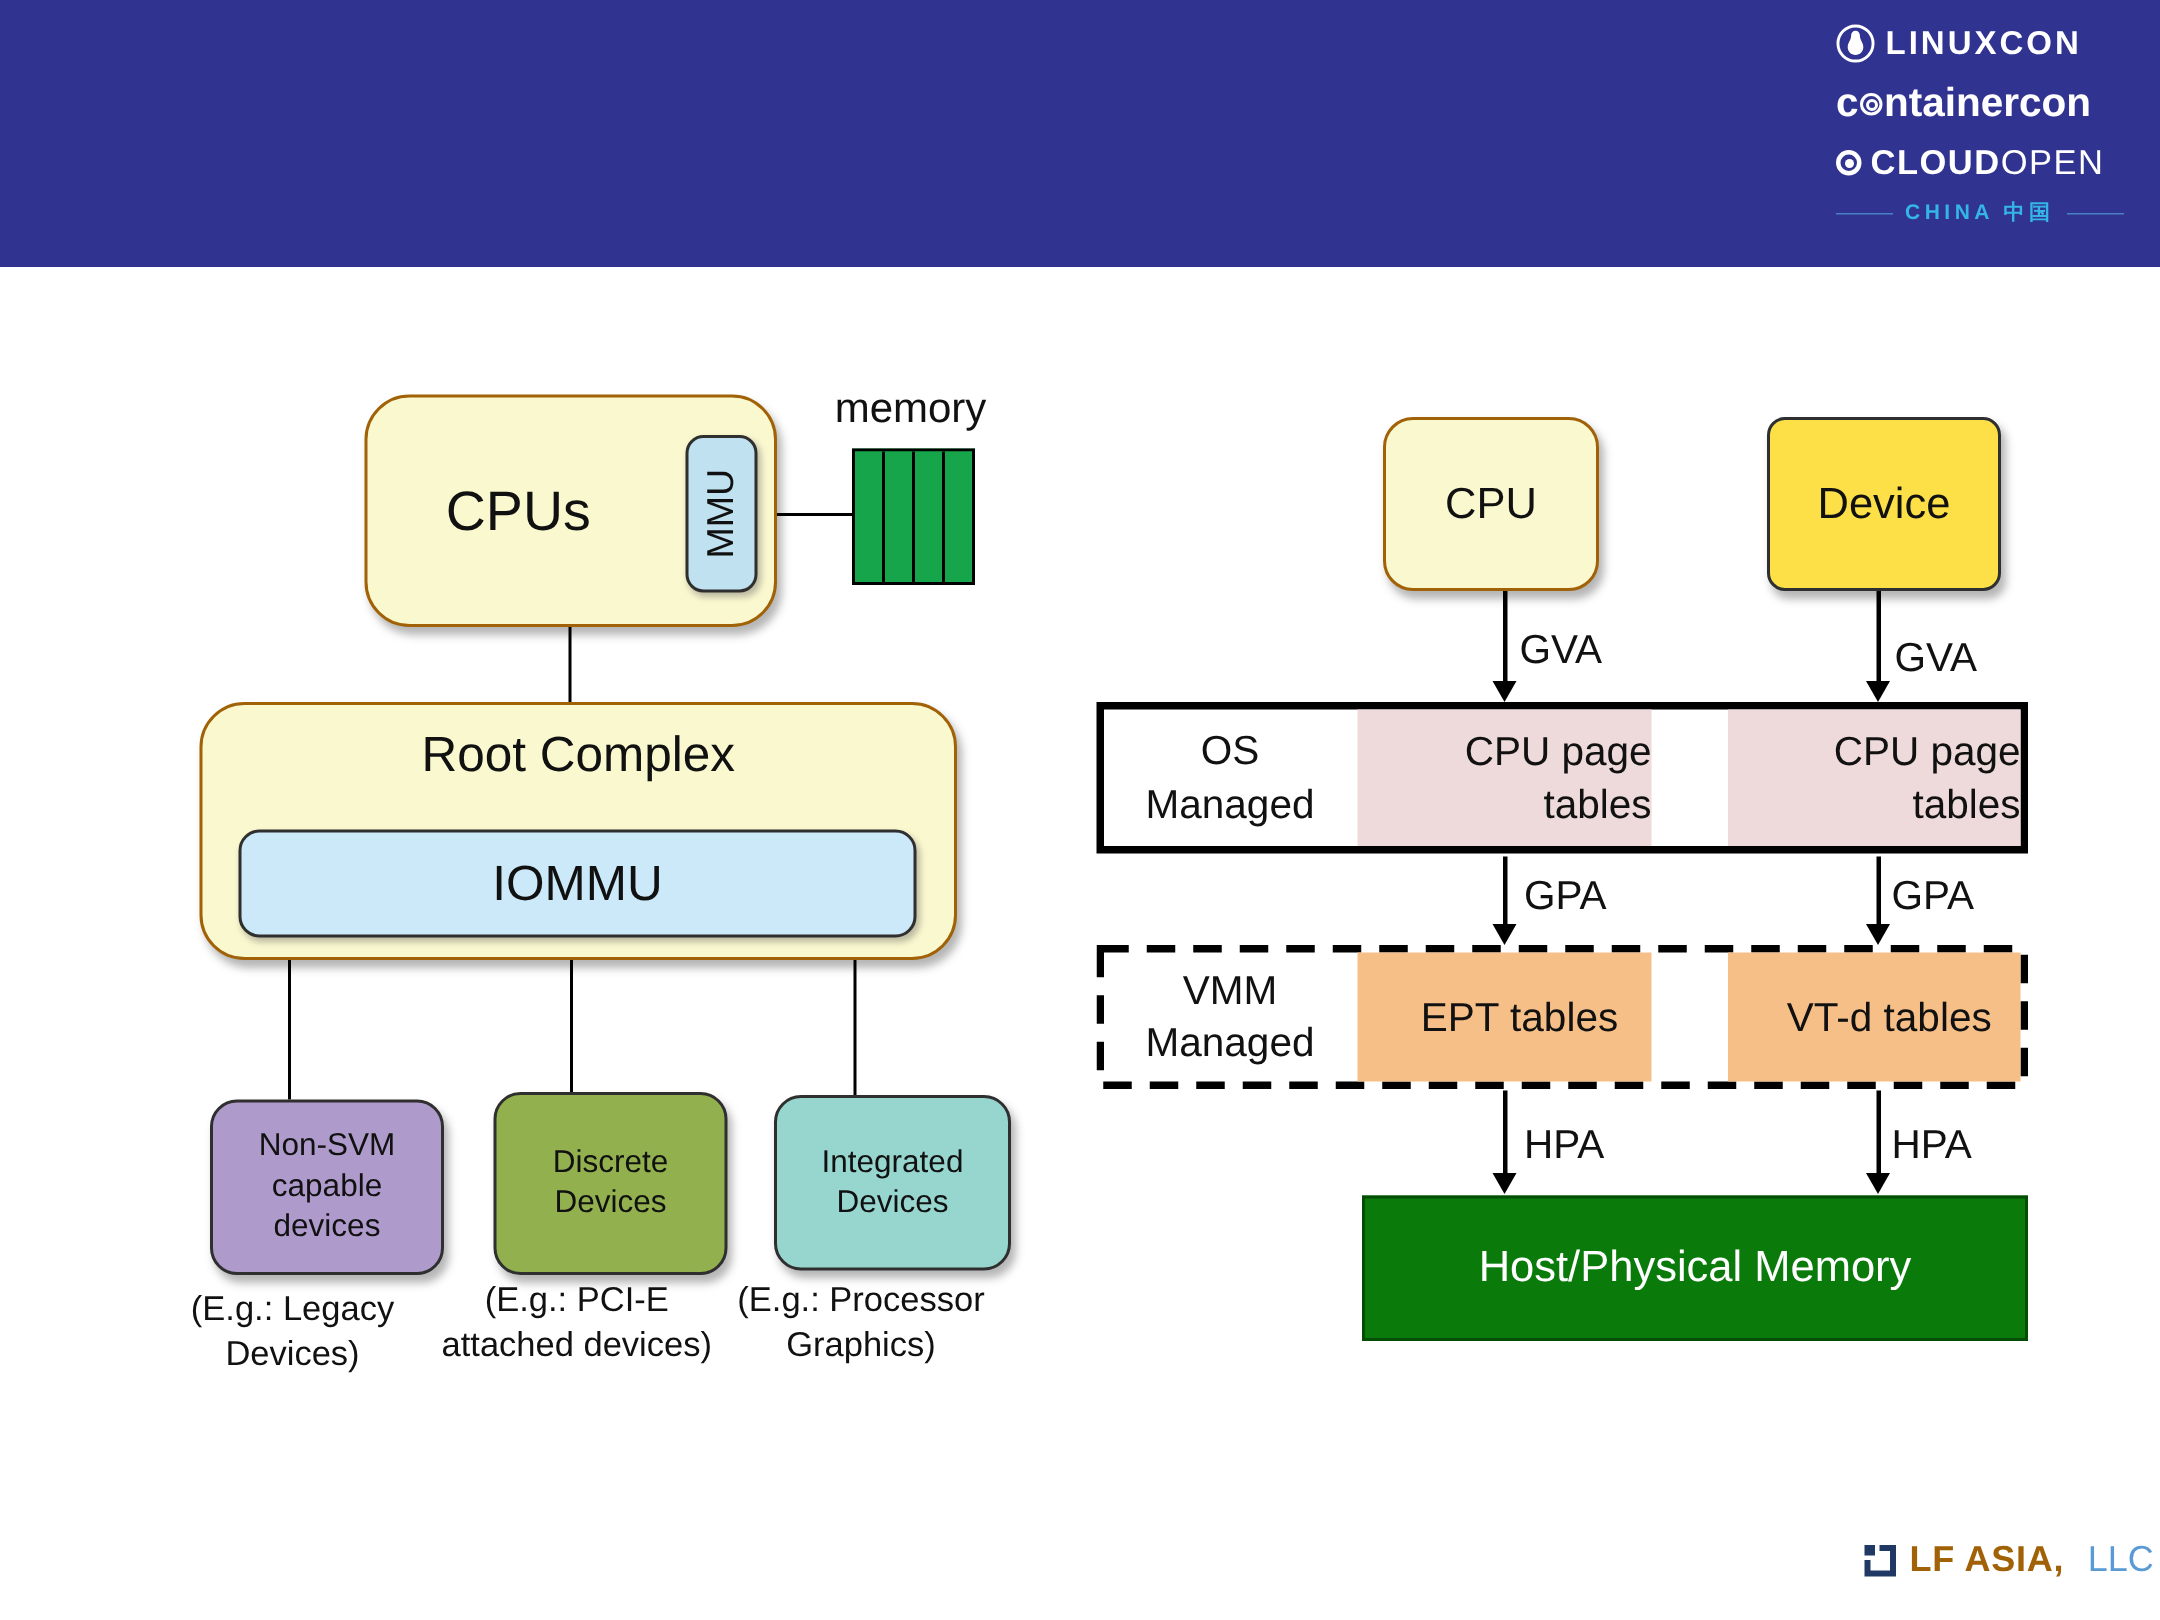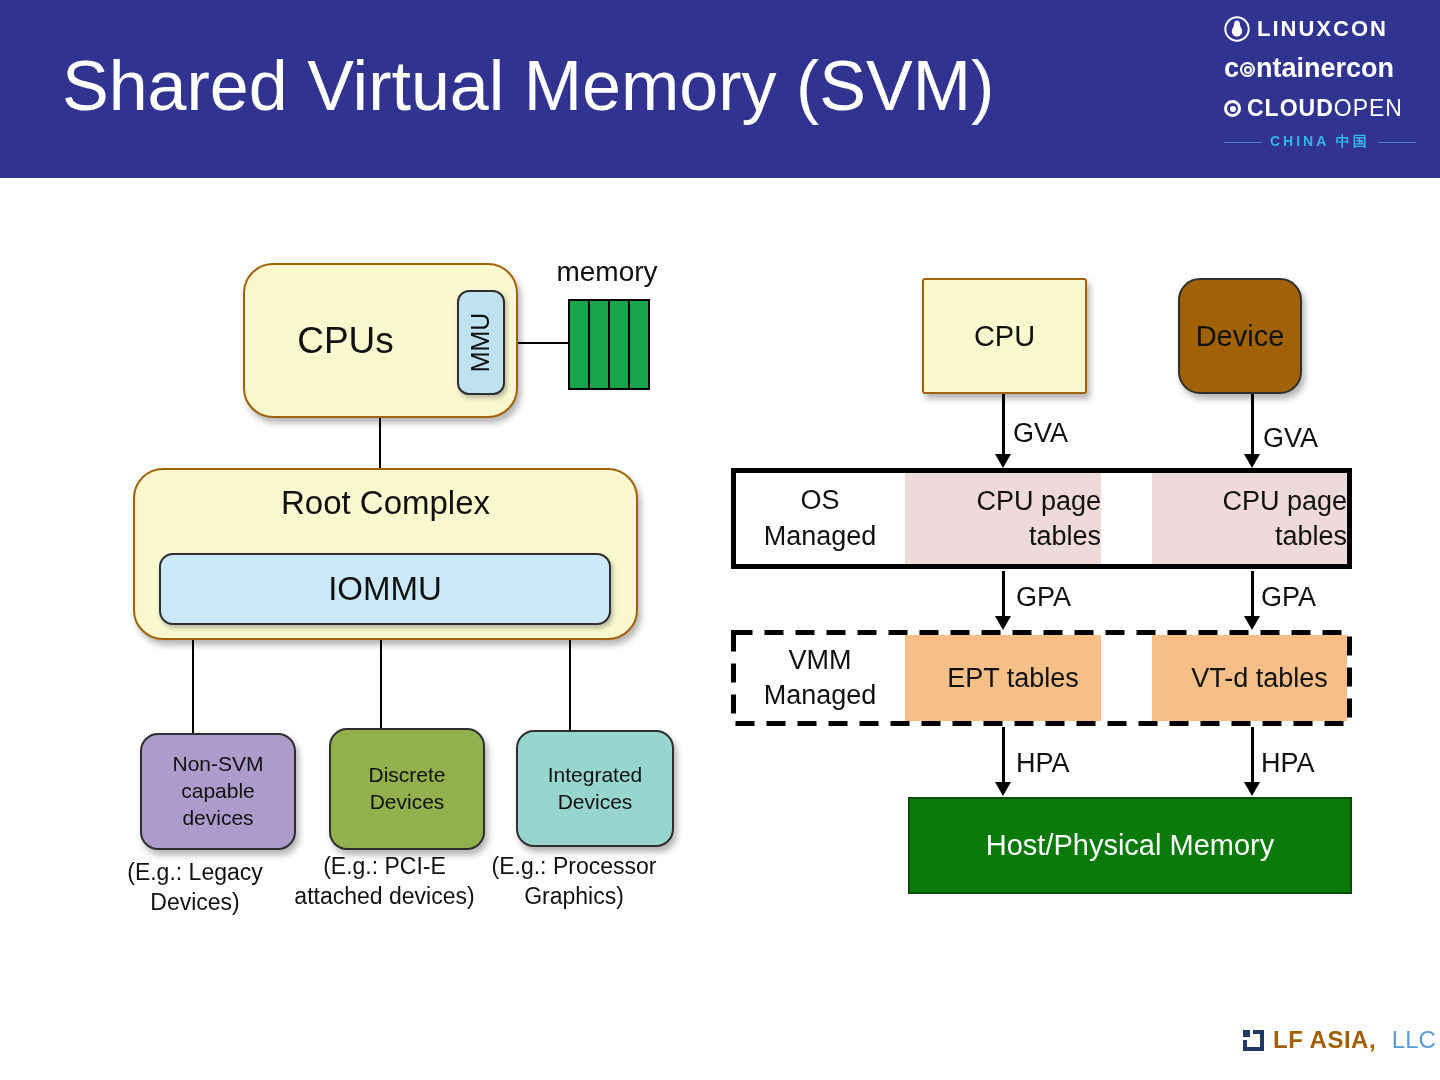--- a/index.html
+++ b/index.html
@@ -48,22 +48,22 @@
   .dev-box { border-radius:18px; border:2px solid #2f2f2f; font-size:21px; line-height:1.28; padding:4px;margin-left:24px; }
   .dev-purple { left:116px; top:733px; width:156px; height:117px; background:#ae9bcb; }
   .dev-green { left:305px; top:728px; width:156px; height:122px; background:#92b14e; }
   .dev-teal { left:492px; top:730px; width:158px; height:117px; background:#97d6ce; }
   .caption { position:absolute; text-align:center; font-size:23px; line-height:1.3; }
   .cap1 { left:100px; top:858px; width:190px; }
   .cap2 { left:287px; top:852px; width:195px; }
   .cap3 { left:478px; top:852px; width:192px; }
 
   
-  .cpu-box { left:922px; top:278px; width:165px; height:116px; border-radius:3px; font-size:29px; }
-  .device-box { left:1178px; top:278px; width:124px; height:116px; background:#a16207; border:2px solid #2f2f2f; border-radius:22px; font-size:29px; }
+  .cpu-box { left:922px; top:278px; width:144px; height:116px; border-radius:20px; font-size:29px; }
+  .device-box { left:1178px; top:278px; width:156px; height:116px; background:#fde047; border:2px solid #2f2f2f; border-radius:12px; font-size:29px; }
   .varrow { position:absolute; width:3px; background:#000; }
   .varrow::after { content:""; position:absolute; bottom:-13px; left:-7px; border:8.5px solid transparent; border-bottom:0; border-top:14px solid #000; }
   .flow-label { position:absolute; font-size:27px; }
   .os-row { position:absolute; left:731px; top:468px; width:621px; height:101px; background:#fff; border:5px solid #000;padding-left:24px; }
   .row-label { position:absolute; left:18px; top:0; bottom:0; width:132px; display:flex; align-items:center; justify-content:center; text-align:center; font-size:27px; line-height:1.3; }
   .pink-cell { position:absolute; top:0; bottom:0; background:#eedada; display:flex; align-items:center; justify-content:center; text-align:right; font-size:27px; line-height:1.28; }
   .pink1 { left:169px; width:196px; }
   .pink2 { left:416px; width:195px; }
   .vmm-row { position:absolute; left:731px; top:630px; width:621px; height:96px; background:#fff; }
   .vmm-border { position:absolute; left:0; top:0; }
@@ -80,21 +80,20 @@
   .lf-icon::after { content:""; position:absolute; left:-4px; top:-4px; width:7px; height:7px; background:#1f3864; }
   .lf-name { font-size:24px; font-weight:bold; color:#a16207; letter-spacing:.5px; white-space:pre; }
   .lf-suffix { font-size:24px; color:#5b9bd5; white-space:pre; }
 </style>
 </head>
 <body>
 
 <div class="slide">
 
   <header class="titlebar">
-    <h1 class="title">Shared Virtual Memory (SVM)</h1>
     <div class="logoblock">
       <div class="logo-row">
         <span class="penguin">
           <svg width="26" height="26" viewBox="0 0 24 24">
             <circle cx="12" cy="12" r="10.8" fill="none" stroke="#fff" stroke-width="1.8"></circle>
             <path d="M12 4.2c-1.7 0-2.7 1.3-2.7 2.9 0 .8-.1 1.6-.5 2.5-.6 1.4-1.6 2.7-1.6 4.5 0 2.8 2.1 4.9 4.8 4.9s4.8-2.1 4.8-4.9c0-1.8-1-3.1-1.6-4.5-.4-.9-.5-1.7-.5-2.5 0-1.6-1-2.9-2.7-2.9z" fill="#fff"></path>
           </svg>
         </span>
         <span class="linuxcon-text">LINUXCON</span>
       </div>

